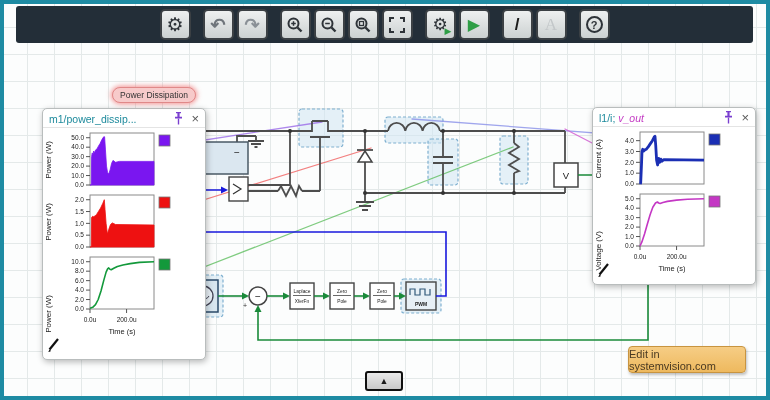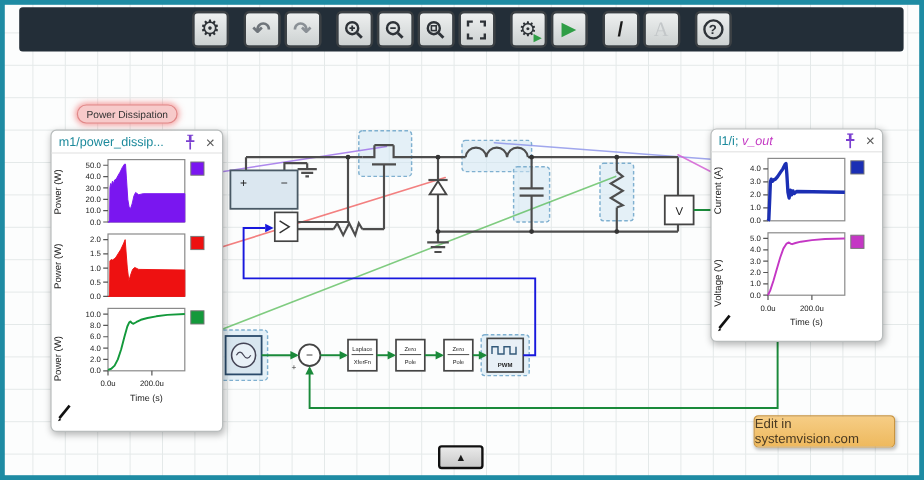--- a/index.html
+++ b/index.html
@@ -21,34 +21,34 @@
   .g-undo { font-size: 18px; font-weight: bold; color: #6f757b; line-height: 1; }
   .g-redo { font-size: 18px; font-weight: bold; color: #8a9096; line-height: 1; }
   .g-play { font-size: 16px; color: #2f9e46; line-height: 1; }
   .g-slash { font-size: 17px; font-weight: bold; color: #1a1a1a; line-height: 1; }
   .g-A { font-family: "Liberation Serif", serif; font-size: 17px; color: #c3c7c9; line-height: 1; }
   .g-q { width: 17px; height: 17px; border: 2px solid #2e3338; border-radius: 50%;
     font-size: 11px; font-weight: bold; display: flex; align-items: center; justify-content: center; }
   .gear-small { font-size: 17px; line-height: 1; }
   .play-overlay { position: absolute; right: 2px; bottom: 2px; font-size: 9px; color: #2f9e46; line-height: 1; }
   
-  .panel { position: absolute; width: 144px; background: #fff; border: 1px solid #b9bdbd; border-radius: 5px;
+  .panel { position: absolute; width: 164px; background: #fff; border: 1px solid #b9bdbd; border-radius: 5px;
     box-shadow: 1px 2px 6px rgba(0,0,0,.28); z-index: 12; }
   .panel-header { display: flex; align-items: center; padding: 3px 6px 2px 6px; border-bottom: 1px solid #e4e4e4; }
   .panel-title { flex: 1; font-size: 10.5px; color: #1d8a9c; white-space: nowrap; overflow: hidden; }
   .title-secondary { color: #c43cc4; font-style: italic; }
   .pin { margin-left: 4px; cursor: pointer; display: flex; }
   .close { margin-left: 7px; font-size: 13px; color: #5a5a5a; cursor: pointer; line-height: 1; }
-  .chart-row { display: flex; align-items: center; margin-top: 2px; }
+  .chart-row { display: flex; align-items: flex-end; margin-top: 2px; }
   .ylab { width: 11px; height: 60px; display: flex; align-items: center; justify-content: center; }
   .ylab span { writing-mode: vertical-rl; transform: rotate(180deg); font-size: 8px; color: #222; white-space: nowrap; }
   .pencil { position: absolute; left: 4px; bottom: 3px; }
   svg text { font-family: "Liberation Sans", sans-serif; }
   
-  .pill { position: absolute; font-size: 8.5px; color: #333; padding: 2px 7px; border-radius: 8px; z-index: 13; white-space: nowrap; }
+  .pill { position: absolute; font-size: 8.5px; color: #333; padding: 2px 7px; border-radius: 8px; z-index: 13; white-space: nowrap; margin-left: 48px; }
   .pill-pink { background: #f7caca; border: 1px solid #e08888; box-shadow: 0 0 5px 1px rgba(240,110,110,.75); }
   .pill-green { background: #d9efae; border: 1px solid #a5cf6e; box-shadow: 0 0 5px 1px rgba(150,200,80,.75); }
   
   .edit-btn { position: absolute; left: 628px; top: 346px; width: 118px; height: 27px; z-index: 13;
     background: linear-gradient(#f6cd85, #eeb95e); border: 1px solid #c89440; border-radius: 4px;
     font-size: 11px; color: #4a3a22; display: flex; align-items: center; justify-content: center;
     box-shadow: 1px 2px 3px rgba(0,0,0,.25); cursor: pointer; }
   .collapse-btn { position: absolute; left: 365px; top: 371px; width: 38px; height: 20px; z-index: 13;
     background: linear-gradient(#e9e9e9, #c9c9c9); border: 2px solid #101010; border-radius: 3px;
     display: flex; align-items: center; justify-content: center; font-size: 9px; color: #1a1a1a; cursor: pointer; }

